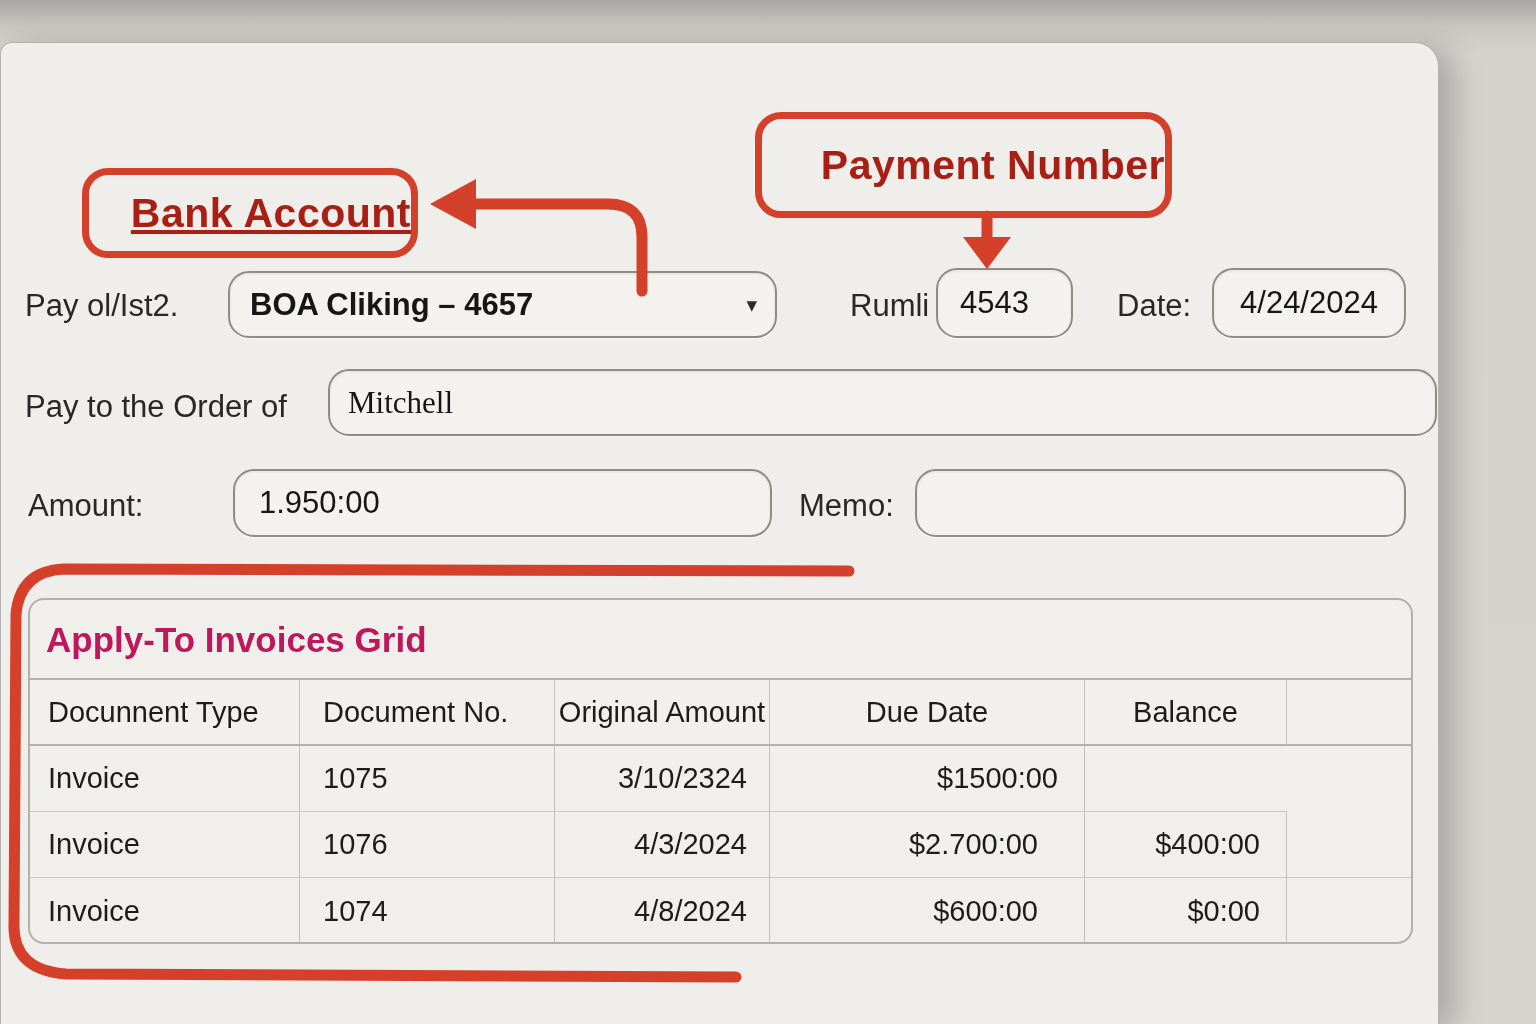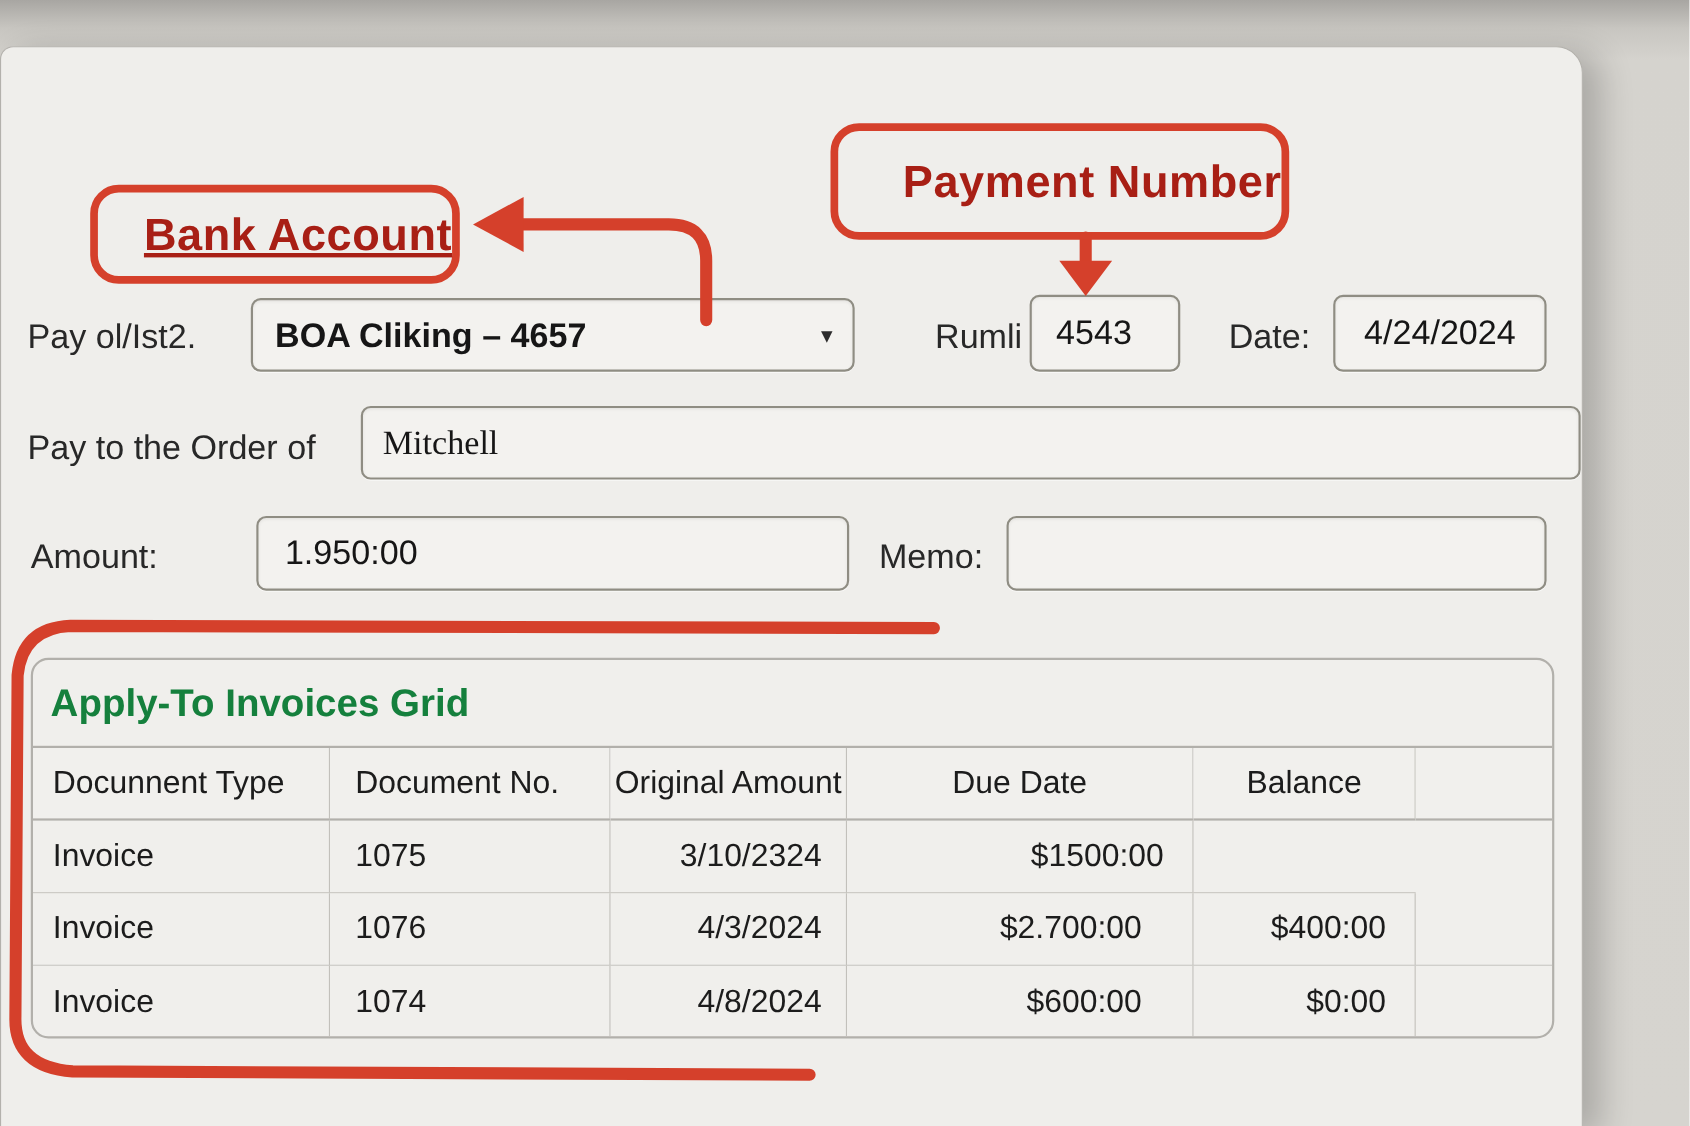--- a/index.html
+++ b/index.html
@@ -24,21 +24,21 @@
   }
   .app-icon::after{content:"";position:absolute;left:0;right:0;top:13px;height:2.5px;background:#bcbab5;}
   .win-title{left:67px;top:72px;font-size:37px;font-weight:500;color:#161616;letter-spacing:.5px;}
   .win-btn{width:52px;height:52px;display:flex;align-items:center;justify-content:center;background:none;border:none;padding:0;cursor:default;}
   .min-glyph{width:28px;height:3.5px;background:#1d1d1d;border-radius:2px;}
   .max-glyph{width:25px;height:25px;border:3.5px solid #1d1d1d;border-radius:6px;box-sizing:border-box;}
   .close-glyph{font-size:42px;font-weight:300;color:#1d1d1d;line-height:1;}
   
   .lbl{font-size:31px;color:#282828;white-space:nowrap;}
   .field{
-    background:#f3f2ef;border:2px solid #8f8d83;border-radius:9px;box-sizing:border-box;
+    background:#f3f2ef;border:2px solid #8f8d83;border-radius:21px;box-sizing:border-box;
     font-size:31px;color:#161616;display:flex;align-items:center;
     box-shadow:inset 0 1px 3px rgba(0,0,0,.07), 0 1px 0 rgba(255,255,255,.6);
   }
   .lbl-payee{left:25px;top:288px;}
   .dd-bank{left:228px;top:271px;width:549px;height:67px;padding-left:20px;font-weight:600;}
   .dd-caret{position:absolute;right:18px;top:50%;transform:translateY(-50%);font-size:21px;color:#2c2c2c;font-weight:400;}
   .lbl-payno{left:850px;top:288px;}
   .f-payno{left:936px;top:268px;width:137px;height:70px;padding-left:22px;}
   .lbl-date{left:1117px;top:288px;}
   .f-date{left:1212px;top:268px;width:194px;height:70px;justify-content:center;}
@@ -47,21 +47,21 @@
   .lbl-amount{left:28px;top:488px;}
   .f-amount{left:233px;top:469px;width:539px;height:68px;padding-left:24px;}
   .lbl-memo{left:799px;top:488px;}
   .f-memo{left:915px;top:469px;width:491px;height:68px;padding-left:18px;}
   
   .grid-panel{
     left:28px;top:598px;width:1385px;height:346px;
     background:#f0efec;border:2px solid #b2b0ab;border-radius:16px;
     box-sizing:border-box;overflow:hidden;
   }
-  .grid-title{height:78px;line-height:80px;padding-left:16px;font-size:35px;font-weight:700;color:#15803d;}
+  .grid-title{height:78px;line-height:80px;padding-left:16px;font-size:35px;font-weight:700;color:#be185d;}
   .tbl{border-top:2px solid #b2b0ab;}
   .tr{display:grid;grid-template-columns:270px 255px 215px 315px 202px auto;}
   .tr.head .td{height:66px;border-bottom:2px solid #b2b0ab;background:#f1f0ed;}
   .td{
     height:66px;box-sizing:border-box;display:flex;align-items:center;
     font-size:29px;color:#1c1c1c;border-right:1.5px solid #c2c0bb;
   }
   .td:last-child{border-right:none;}
   .tr.body .td{border-bottom:1.5px solid #c9c7c2;}
   .tr.body:last-child .td{border-bottom:none;}

